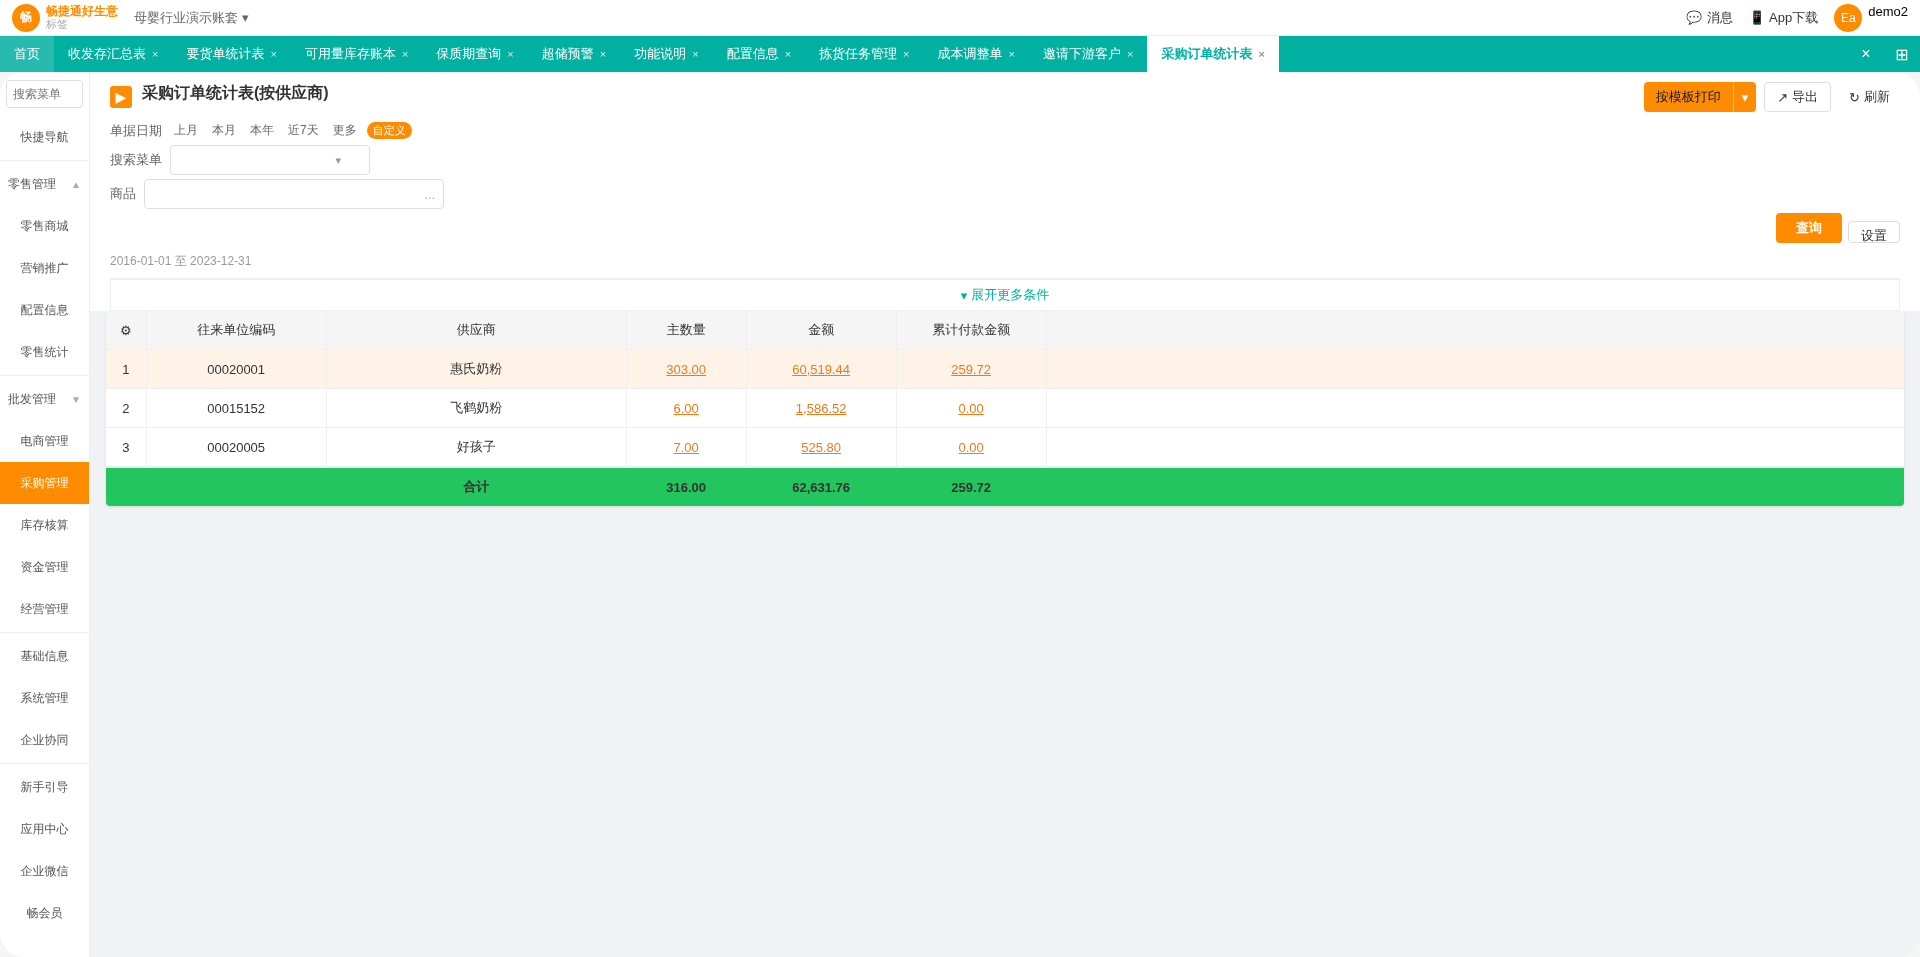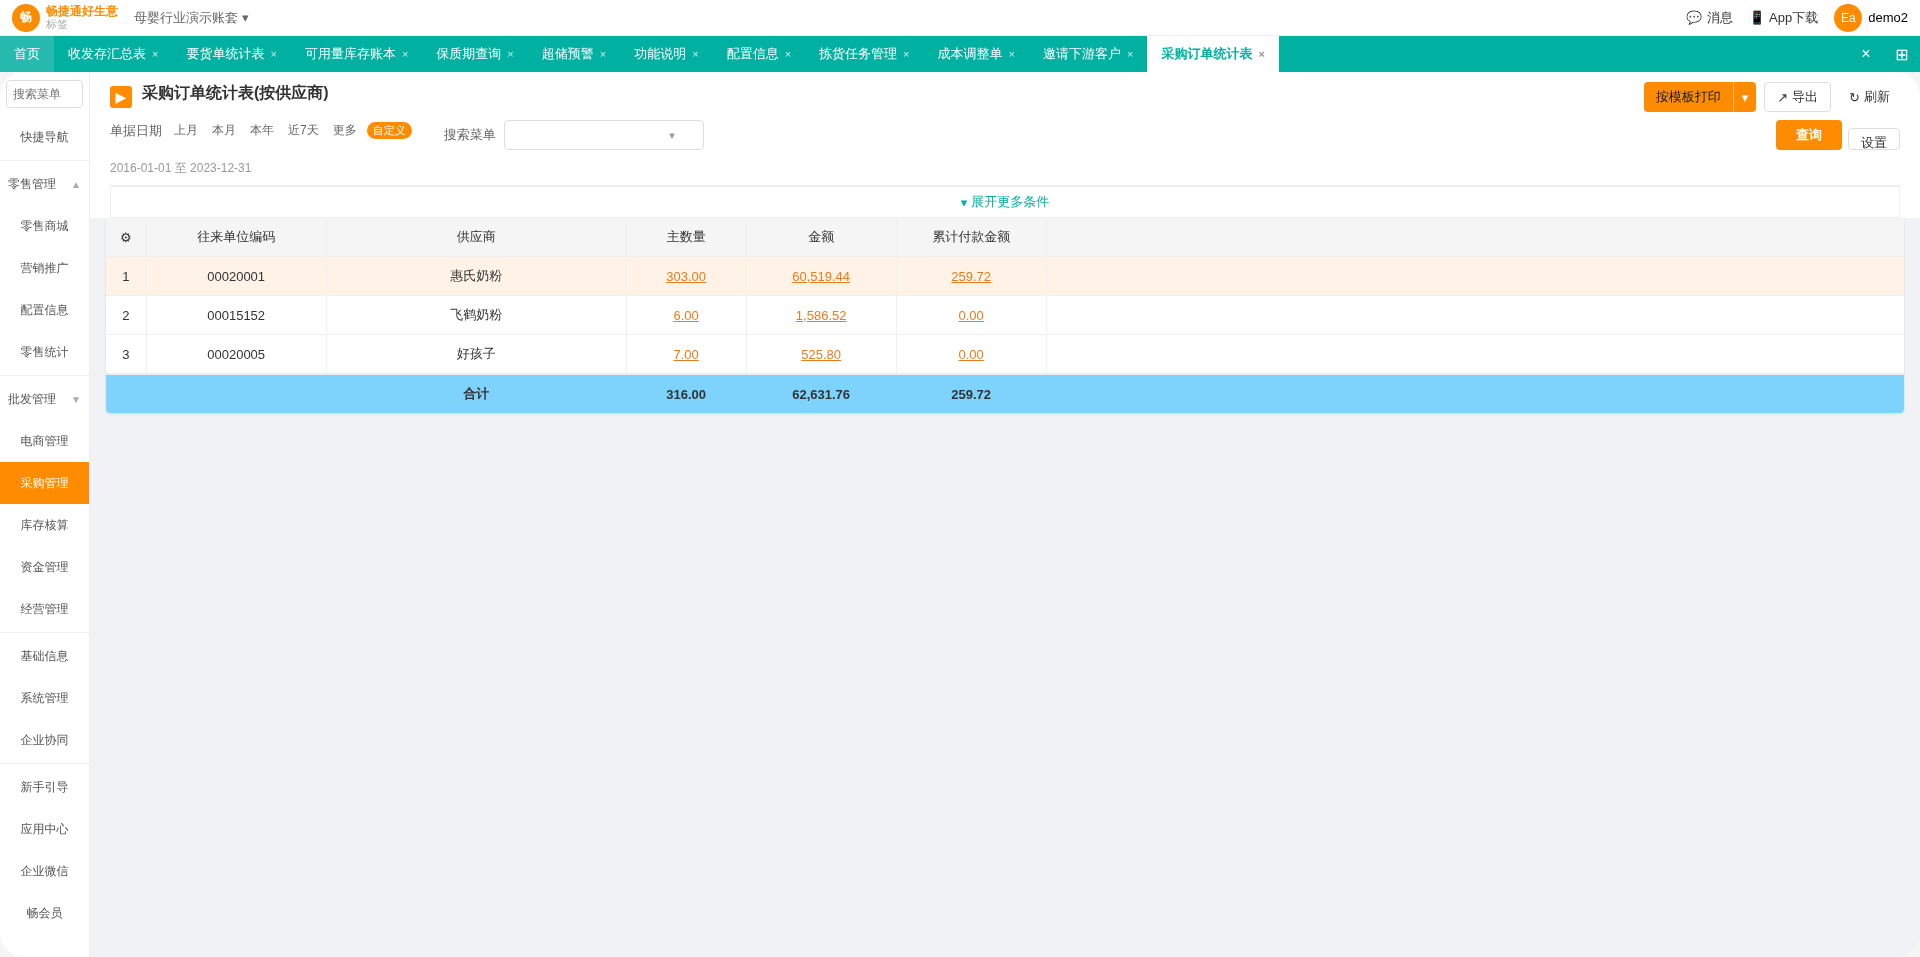--- a/index.html
+++ b/index.html
@@ -56,31 +56,31 @@
     .table-wrapper { flex: 1; overflow: auto; padding: 0 16px 16px 16px; background: #f0f2f5; }
     .data-table { width: 100%; border-collapse: collapse; background: #fff; border-radius: 4px; overflow: hidden; box-shadow: 0 1px 3px rgba(0,0,0,0.1); }
     .data-table thead tr { background: #f5f5f5; }
     .data-table thead th { padding: 10px 14px; font-size: 13px; color: #333; font-weight: normal; text-align: center; border-bottom: 1px solid #eee; border-right: 1px solid #eee; white-space: nowrap; }
     .data-table thead th:last-child { border-right: none; }
     .data-table tbody tr { border-bottom: 1px solid #f0f0f0; }
     .data-table tbody tr.row-highlighted { background: #fff3e8; }
     .data-table tbody td { padding: 10px 14px; font-size: 13px; color: #333; text-align: center; border-right: 1px solid #f0f0f0; }
     .data-table tbody td:last-child { border-right: none; }
     .data-table tbody td.link { color: #e87c1e; text-decoration: underline; cursor: pointer; }
-    .data-table tfoot tr { background: #7dd3fc; border-top: 2px solid #eee; }
+    .data-table tfoot tr { background: #22c55e; border-top: 2px solid #eee; }
     .data-table tfoot td { padding: 10px 14px; font-size: 13px; font-weight: bold; color: #333; text-align: center; }
     .col-check { width: 40px; }
     .col-code { width: 180px; }
     .col-supplier { width: 300px; }
     .col-qty { width: 120px; }
     .col-amount { width: 150px; }
     .col-paid { width: 150px; }
     .gear-icon-cell { display: flex; align-items: center; justify-content: center; cursor: pointer; }
     .filter-bar-wrapper { background: #fff; padding: 10px 20px 0 20px; }
-    .filter-bar { display: flex; align-items: flex-start; gap: 32px; padding-bottom: 10px; }
+    .filter-bar { display: flex; align-items: flex-start; gap: 4px; padding-bottom: 10px; flex-direction: column; }
     .filter-col { display: flex; align-items: center; gap: 8px; }
     .expand-row { border-top: 1px solid #eee; }
     .toolbar-right { display: flex; gap: 8px; align-items: center; }
     .orange-toggle { background: #ff8c00; color: #0f172a; border: none; border-radius: 4px 0 0 4px; padding: 5px 12px; font-size: 13px; cursor: pointer; height: 30px; display: flex; align-items: center; gap: 4px; }
     .orange-toggle-arrow { background: #ff8c00; color: #fff; border: none; border-left: 1px solid rgba(255,255,255,0.4); border-radius: 0 4px 4px 0; padding: 5px 8px; font-size: 13px; cursor: pointer; height: 30px; }
 
     .toggle-arrow-btn { display: flex; }
 
     .sidebar-nav-item { display: flex; flex-direction: column; align-items: center; justify-content: center; height: 42px; font-size: 12px; color: #555; cursor: pointer; padding: 0 4px; }
     .sidebar-nav-item.active { color: #fff; background: #ff8c00; }
@@ -106,21 +106,21 @@
   </div>
   <div class="top-bar-right">
     <div class="top-bar-action">
       <span>💬</span>
       <span>消息</span>
     </div>
     <div class="top-bar-action">
       <span>📱</span>
       <span>App下载</span>
     </div>
-    <div style="display:flex;align-items:center;gap:6px;cursor:pointer;">
+    <div style="display:flex;align-items:flex-start;gap:6px;cursor:pointer;">
       <div class="avatar-circle">
         <span>Ea</span>
       </div>
       <span>demo2</span>
     </div>
   </div>
 </div>
 
 <div class="nav-tabs">
   <div class="nav-tab home">
@@ -283,20 +283,27 @@
             <span class="date-shortcut">近7天</span>
             <span class="date-shortcut">更多</span>
             <span class="date-custom-badge">自定义</span>
           </div>
         </div>
         <div class="filter-col">
           <span class="filter-label">搜索菜单</span>
           <div class="filter-dropdown" style="min-width:200px;">
             <span></span>
             <span class="filter-dropdown-arrow">▾</span>
+          </div>
+        </div>
+        <div class="filter-col">
+          <span class="filter-label">商品</span>
+          <div style="display:flex;align-items:center;border:1px solid #ddd;border-radius:4px;height:30px;min-width:300px;background:#fff;overflow:hidden;">
+            <input type="text" class="filter-input" style="border: none; outline: none; flex: 1 1 0%; height: 100%; padding: 0px 10px;">
+            <span style="padding:0 8px;color:#aaa;cursor:pointer;font-size:13px;">...</span>
           </div>
         </div>
         <div style="display:flex;align-items:flex-end;gap:6px;margin-left:auto;">
           <button class="btn-query">查询</button>
           <button class="btn-settings">设置</button>
         </div>
       </div>
 
       <div style="padding-bottom:8px;display:flex;align-items:center;gap:6px;">
         <span style="font-size:12px;color:#999;">2016-01-01 至 2023-12-31</span>

